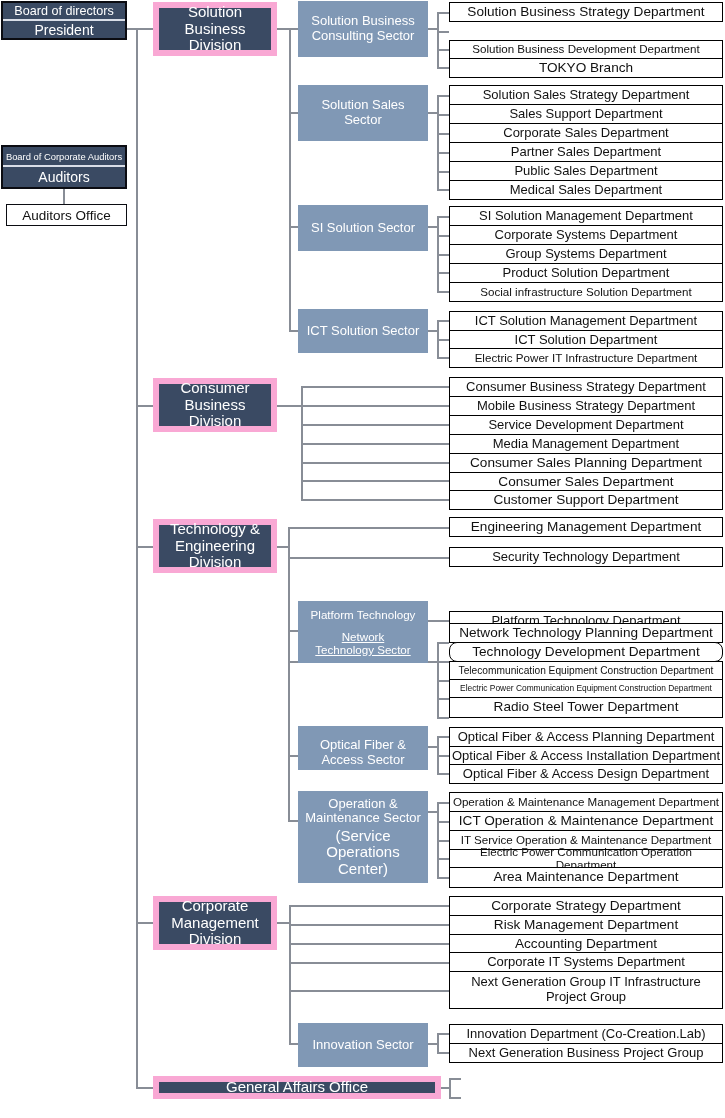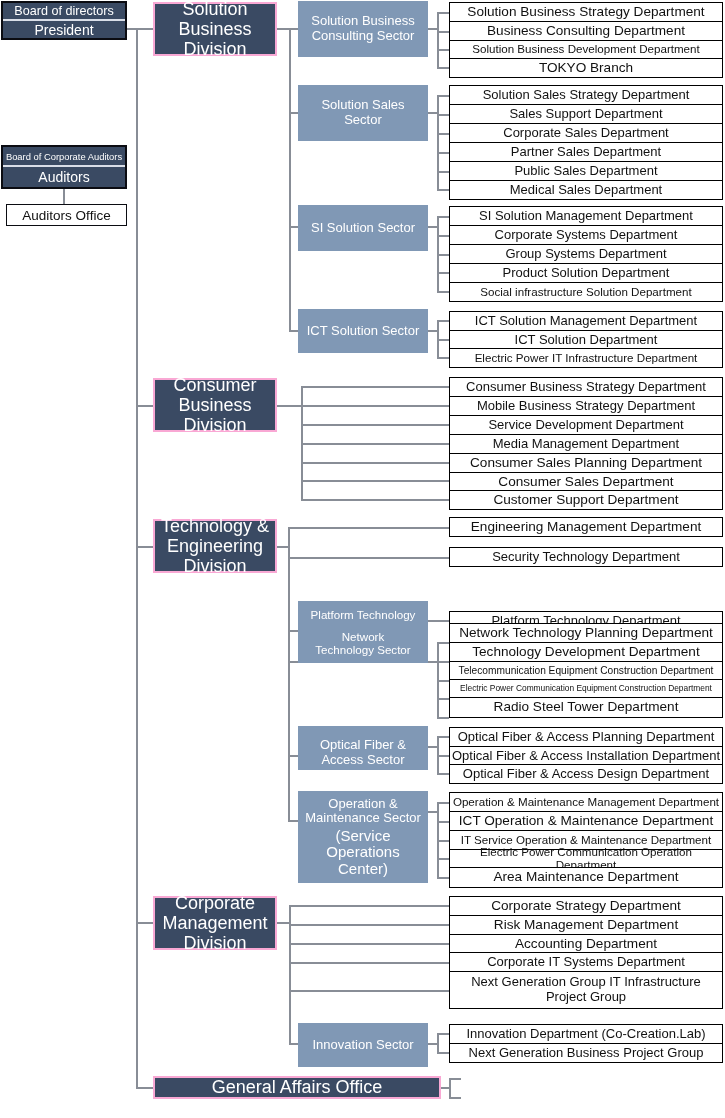--- a/index.html
+++ b/index.html
@@ -26,23 +26,23 @@
     display: flex;
     align-items: center;
     justify-content: center;
     text-align: center;
     line-height: 1.12;
   }
 
   
   .lvl1 {
     background: #3a4a63;
-    border: 2px solid #f9a8d4;
+    border: 6px solid #f9a8d4;
     color: #ffffff;
-    font-size: 18px;
+    font-size: 15px;
   }
 
   
   .stackcard {
     position: absolute;
     box-sizing: border-box;
     background: #3a4a63;
     border: 2px solid #0b0c12;
     display: flex;
     flex-direction: column;
@@ -165,23 +165,20 @@
   </div>
   <div class="ln h" style="left:428px; top:28px; width:10px;"></div>
   <div class="ln v" style="left:437px; top:12px; height:56px;"></div>
   <div class="ln h" style="left:437px; top:12px; width:12px;"></div>
   <div class="ln h" style="left:437px; top:31px; width:12px;"></div>
   <div class="ln h" style="left:437px; top:49px; width:12px;"></div>
   <div class="ln h" style="left:437px; top:67px; width:12px;"></div>
   <div class="leaf lg" style="left:449px; top:2px; width:274px; height:20px;">
     <span>Solution Business Strategy Department</span>
     </div>
-  <div class="leaf lg" style="left:449px; top:21px; width:274px; height:20px;">
-    <span>Business Consulting Department</span>
-    </div>
   <div class="leaf md" style="left:449px; top:40px; width:274px; height:19px;">
     <span>Solution Business Development Department</span>
     </div>
   <div class="leaf lg" style="left:449px; top:58px; width:274px; height:20px;">
     <span>TOKYO Branch</span>
     </div>
 
   <div class="ln h" style="left:289px; top:112px; width:10px;"></div>
   <div class="node lvl2" style="left:298px; top:85px; width:130px; height:56px;">
     <span style="padding:0 3px;">Solution Sales Sector</span>
@@ -312,33 +309,33 @@
   <div class="node lvl2" style="left:298px; top:601px; width:130px; height:40px; font-size:11.6px;">
     <span style="padding:0 3px;">Platform Technology Sector</span>
   </div>
   <div class="ln h" style="left:428px; top:620px; width:21px;"></div>
   <div class="leaf" style="left:449px; top:611px; width:274px; height:20px;">
     <span>Platform Technology Department</span>
     </div>
 
   <div class="ln h" style="left:288px; top:661px; width:11px;"></div>
   <div class="node lvl2" style="left:298px; top:623px; width:130px; height:40px; font-size:11.6px;">
-    <span style="padding:0 13px;">Network Technology Sector</span>
+    <span style="padding:0 13px;text-decoration:underline;">Network Technology Sector</span>
   </div>
   <div class="ln h" style="left:428px; top:661px; width:10px;"></div>
   <div class="ln v" style="left:437px; top:642px; height:76px;"></div>
   <div class="ln h" style="left:437px; top:642px; width:12px;"></div>
   <div class="ln h" style="left:437px; top:661px; width:12px;"></div>
   <div class="ln h" style="left:437px; top:680px; width:12px;"></div>
   <div class="ln h" style="left:437px; top:698px; width:12px;"></div>
   <div class="ln h" style="left:437px; top:717px; width:12px;"></div>
   <div class="leaf lg" style="left:449px; top:623px; width:274px; height:20px;">
     <span>Network Technology Planning Department</span>
     </div>
-  <div class="leaf lg" style="left:449px; top:642px; width:274px; height:20px;">
+  <div class="leaf lg" style="left:449px; top:642px; width:274px; height:20px;border-radius:8px;">
     <span>Technology Development Department</span>
     </div>
   <div class="leaf sm" style="left:449px; top:661px; width:274px; height:19px;">
     <span>Telecommunication Equipment Construction Department</span>
     </div>
   <div class="leaf" style="left:449px; top:679px; width:274px; height:19px; font-size:8.4px;">
     <span>Electric Power Communication Equipment Construction Department</span>
     </div>
   <div class="leaf lg" style="left:449px; top:697px; width:274px; height:21px;">
     <span>Radio Steel Tower Department</span>

